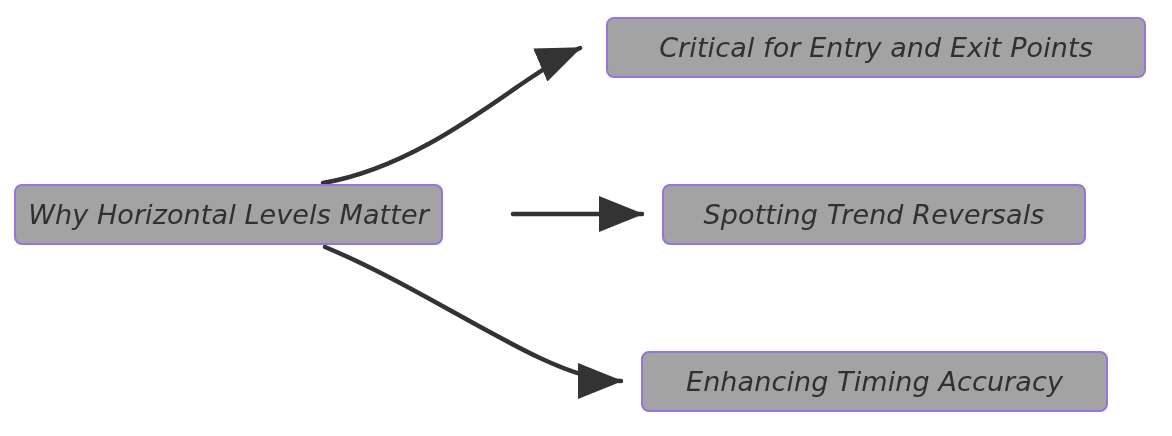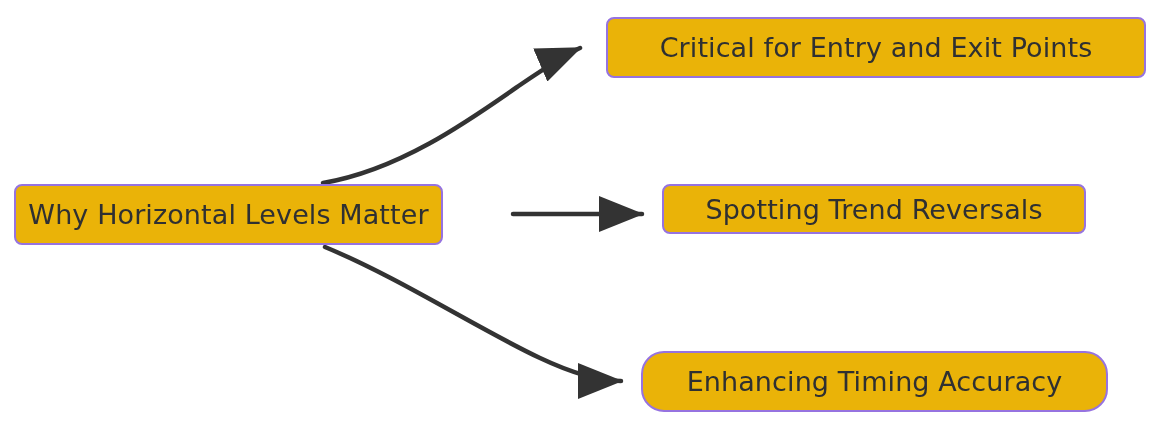--- a/index.html
+++ b/index.html
@@ -21,40 +21,41 @@
     position: absolute;
     top: 0;
     left: 0;
     width: 1172px;
     height: 436px;
     pointer-events: none;
   }
   .flow-node {
     position: absolute;
     box-sizing: border-box;
-    background: #eab308;
+    background: #a3a3a3;
     border: 2px solid #9673e0;
     border-radius: 8px;
     display: flex;
     align-items: center;
     justify-content: center;
     color: #2f3032;
     font-size: 27px;
     line-height: 1;
     letter-spacing: 0.1px;
     white-space: nowrap;
+    font-style: italic;
   }
   .flow-node .node-label {
     display: block;
     padding: 0 2px;
   }
   #node-root   { left: 14px;  top: 184px; width: 429px; height: 61px; }
   #node-entry  { left: 606px; top: 17px;  width: 540px; height: 61px; }
-  #node-trend  { left: 662px; top: 184px; width: 424px; height: 50px; }
-  #node-timing { left: 641px; top: 351px; width: 467px; height: 61px; border-radius: 23px; }
+  #node-trend  { left: 662px; top: 184px; width: 424px; height: 61px; }
+  #node-timing { left: 641px; top: 351px; width: 467px; height: 61px; }
 </style>
 </head>
 <body>
 
 <div id="diagram-canvas">
 
   <svg id="edge-layer" viewBox="0 0 1172 436" width="1172" height="436" xmlns="http://www.w3.org/2000/svg">
     <defs>
       <marker id="arrowhead" markerWidth="10" markerHeight="8" refX="9.6" refY="4" orient="auto" markerUnits="strokeWidth">
         <path d="M0,0 L10,4 L0,8 Z" fill="#333333"></path>

